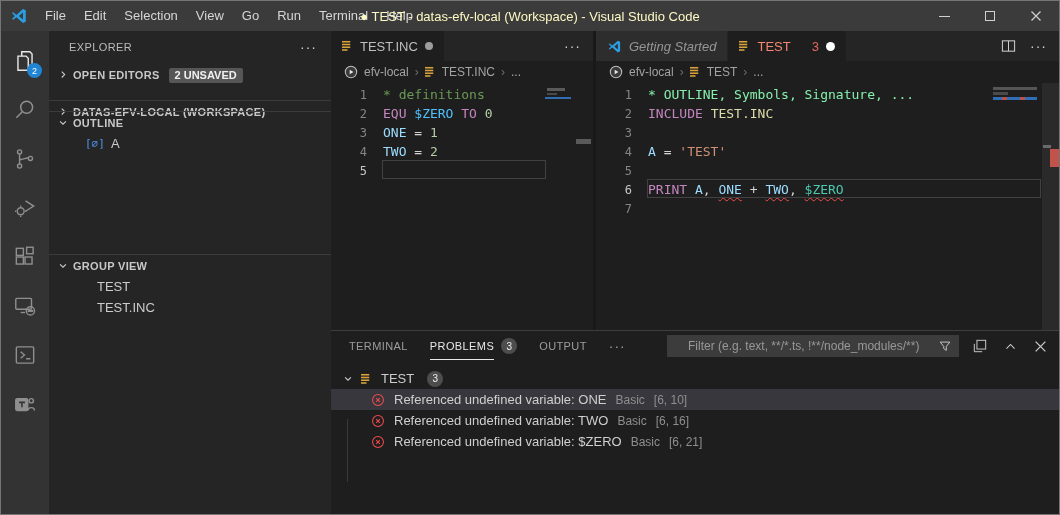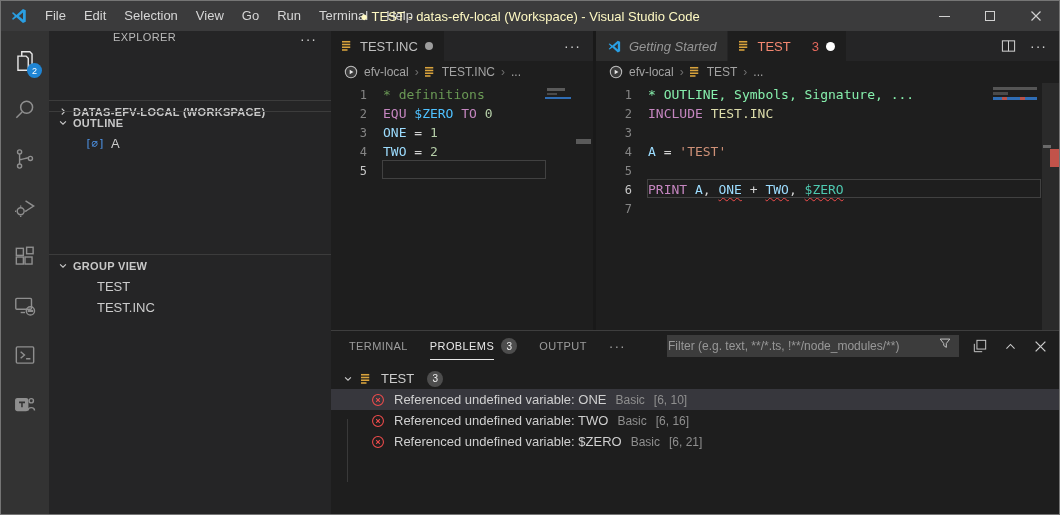--- a/index.html
+++ b/index.html
@@ -23,21 +23,21 @@
   .body{ display:flex; height:483px; }
 
   .activitybar{ width:48px; background:#333333; display:flex; flex-direction:column; align-items:center; padding-top:5px; }
   .ab-item{ width:48px; height:49px; display:flex; align-items:center; justify-content:center; position:relative; }
   .ab-item svg{ width:26px; height:26px; }
   .ab-badge{ position:absolute; right:7px; bottom:7px; width:15px; height:15px; border-radius:50%;
              background:#1f85d4; color:#fff; font-size:9px; display:flex; align-items:center; justify-content:center; }
 
   
   .sidebar{ width:282px; background:#252526; position:relative; color:#cccccc; }
-  .sb-header{ height:32px; display:flex; padding:0 14px 0 20px;margin-left:44px; }
+  .sb-header{ height:32px; display:flex; align-items:center; padding:0 14px 0 20px; }
   .sb-title{ font-size:11px; color:#bbbbbb; letter-spacing:.4px; }
   .sb-dots{ margin-left:auto; color:#cdcdcd; font-size:14px; letter-spacing:1px; }
   .sb-row{ position:absolute; left:0; right:0; height:22px; display:flex; align-items:center; padding-left:6px; }
   .sb-sect{ border-top:1px solid #3c3c3c; }
   .sb-row .chev{ width:16px; display:flex; justify-content:center; flex:0 0 auto; }
   .sb-label{ font-size:11px; font-weight:bold; color:#c8c8c8; letter-spacing:.3px; margin-left:2px; white-space:nowrap; }
   .sb-badge{ margin-left:9px; background:#565656; color:#f0f0f0; font-size:11px; font-weight:bold;
              padding:1px 6px 2px; border-radius:2px; }
   .sb-item{ position:absolute; left:0; right:0; height:21px; display:flex; align-items:center; font-size:13px; color:#cccccc; }
   .sym-icon{ color:#4e94e8; font-size:11px; font-family:"DejaVu Sans Mono",monospace; margin-right:6px; }
@@ -70,21 +70,21 @@
 
   
   .panel{ flex:1; border-top:1px solid #3e3e3e; background:#1e1e1e; position:relative; }
   .panel-header{ height:30px; display:flex; align-items:center; padding:0 12px 0 18px; }
   .p-tab{ font-size:11px; letter-spacing:.4px; color:#9d9d9d; margin-right:22px; display:flex; align-items:center; gap:7px; height:100%; }
   .p-tab-active{ color:#e7e7e7; }
   .p-tab-active .p-underline{ border-bottom:1px solid #e7e7e7; padding:7px 0; }
   .count-badge{ min-width:16px; height:16px; border-radius:9px; background:#4d4d4d; color:#efefef; font-size:10px;
                 display:flex; align-items:center; justify-content:center; padding:0 4px; letter-spacing:0; }
   .filter{ margin-left:auto; width:292px; height:22px; background:#3c3c3c; border:1px solid #3c3c3c;
-           display:flex; padding:0 6px 0 0; }
+           display:flex; align-items:center; padding:0 6px 0 20px; }
   .filter input{ flex:1; background:transparent; border:none; outline:none; color:#cccccc; font-size:12px; font-family:"Liberation Sans",sans-serif; }
   .filter input::placeholder{ color:#989898; }
   .ph-icons{ display:flex; align-items:center; gap:17px; margin-left:14px; color:#cccccc; }
   .tree{ position:relative; }
   .tree-row{ height:21px; display:flex; align-items:center; font-size:13px; color:#cccccc; }
   .tree-row.selected{ background:#37373d; }
   .t-msg{ color:#cfcfcf; }
   .t-dim{ color:#8f8f8f; font-size:12px; margin-left:9px; }
   .guide{ position:absolute; left:16px; top:58px; width:1px; height:63px; background:#393939; }
 
@@ -189,20 +189,29 @@
         </svg>
       </div>
     </div>
 
     <div class="sidebar">
       <div class="sb-header">
         <span class="sb-title">EXPLORER</span>
         <span class="sb-dots">···</span>
       </div>
 
+      <div class="sb-row" style="top:33px">
+        <span class="chev">
+            <svg width="10" height="10" viewBox="0 0 12 12">
+              <path d="M4.5 2 L8 5.5 L4.5 9" fill="none" stroke="#cccccc" stroke-width="1.3"></path>
+            </svg>
+          </span>
+        <span class="sb-label">OPEN EDITORS</span>
+        <span class="sb-badge">2 UNSAVED</span>
+      </div>
 
       <div class="sb-row sb-sect" style="top:69px">
         <span class="chev">
             <svg width="10" height="10" viewBox="0 0 12 12">
               <path d="M4.5 2 L8 5.5 L4.5 9" fill="none" stroke="#cccccc" stroke-width="1.3"></path>
             </svg>
           </span>
         <span class="sb-label">DATAS-EFV-LOCAL (WORKSPACE)</span>
       </div>
 

